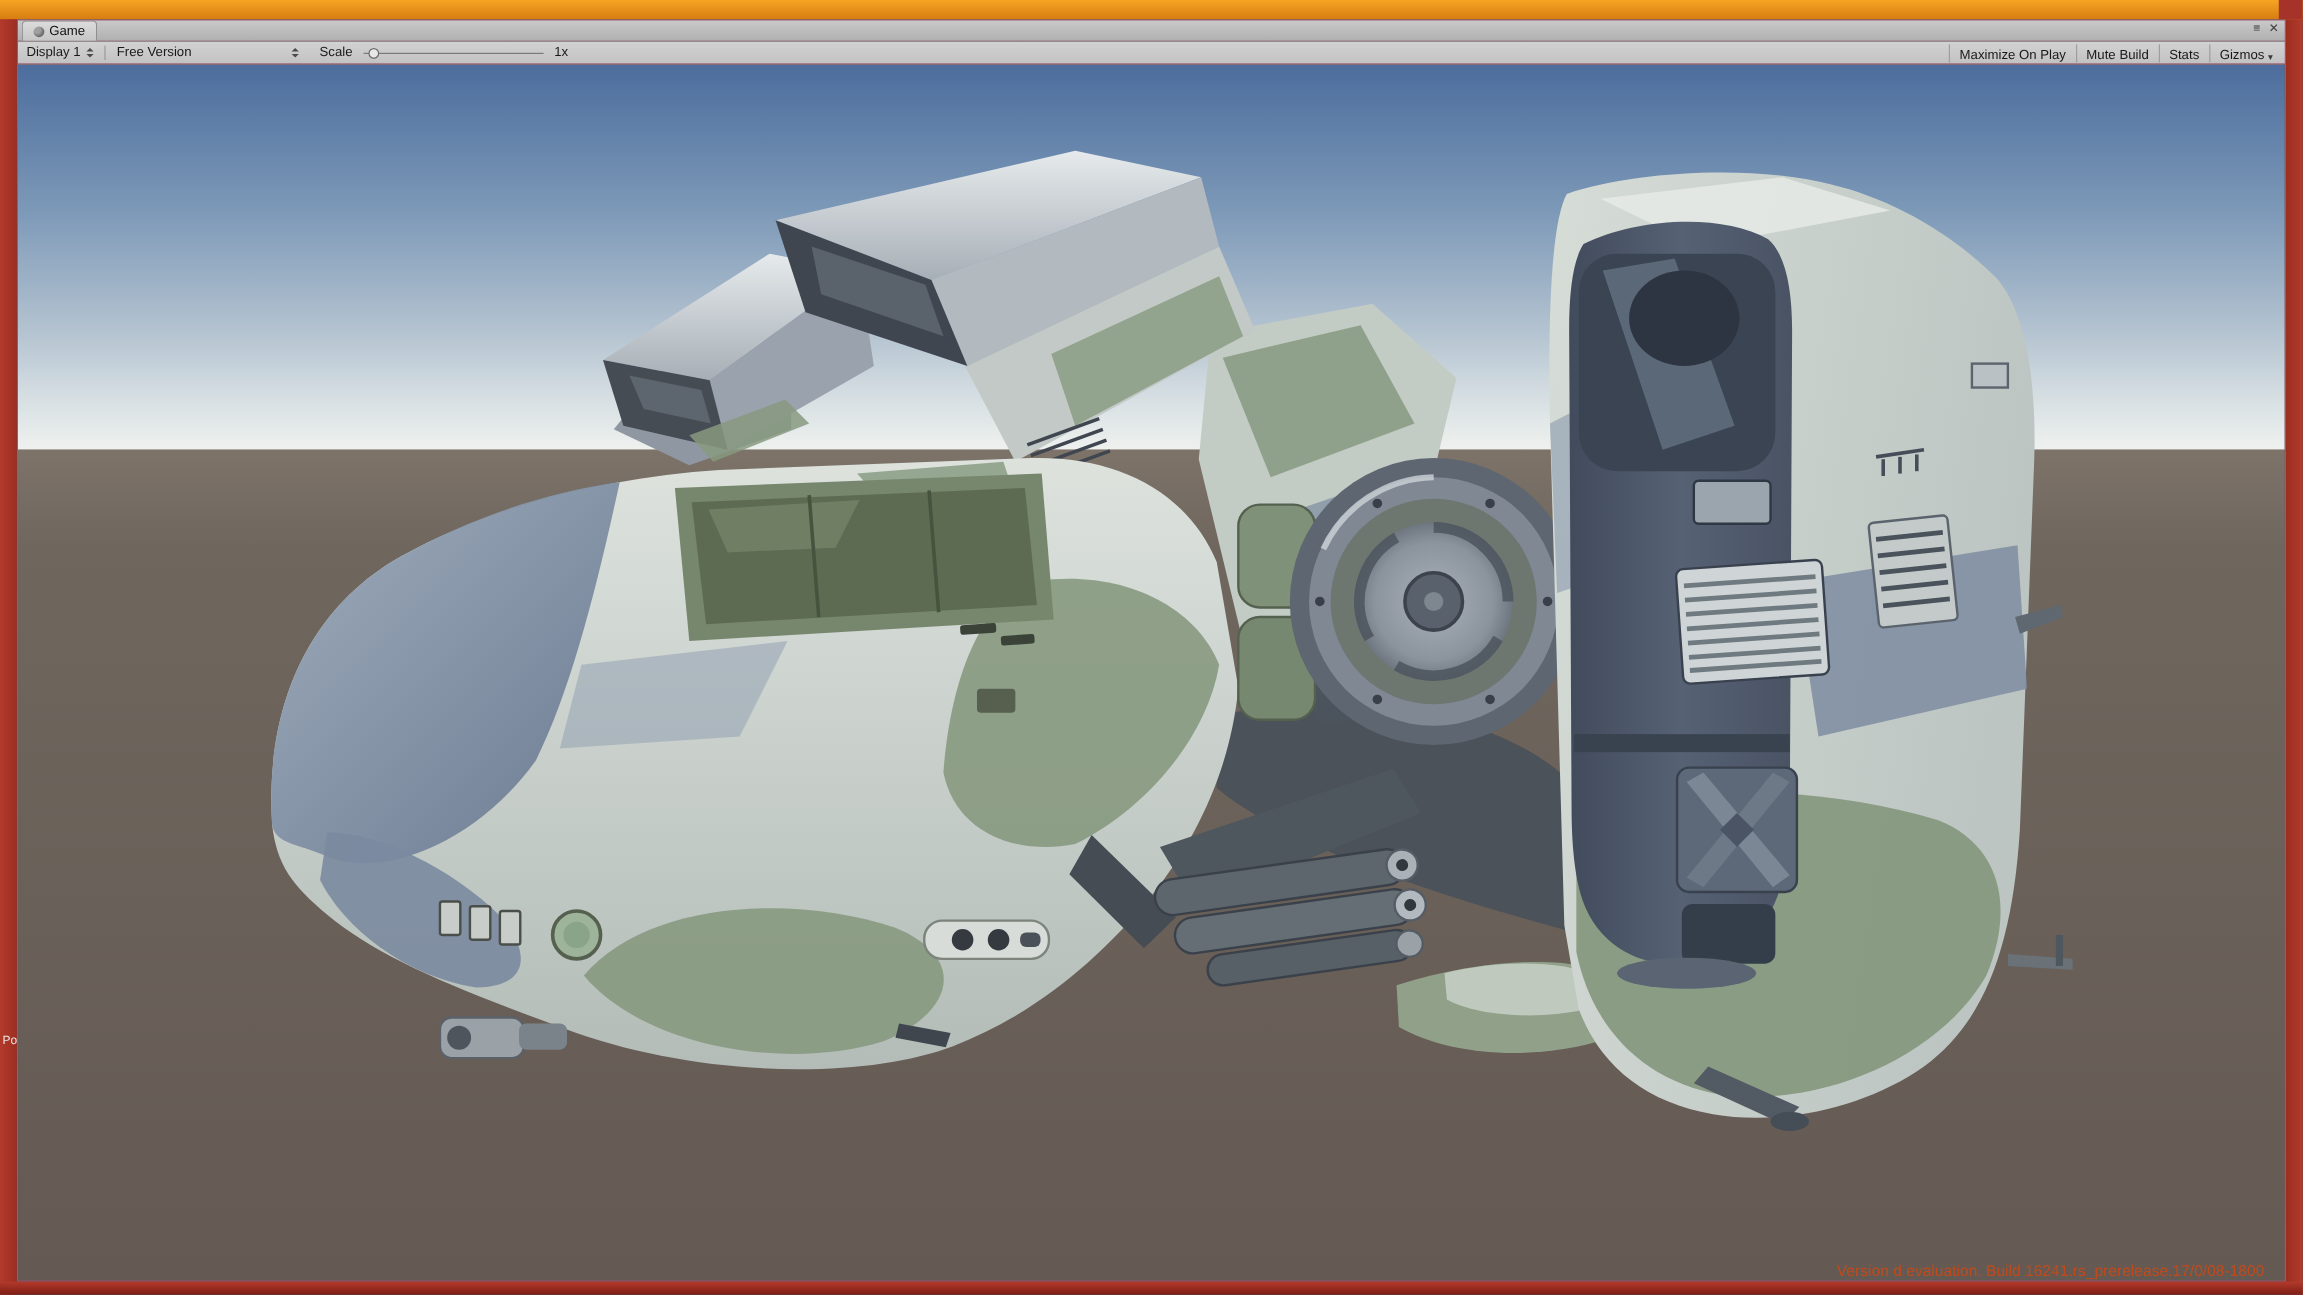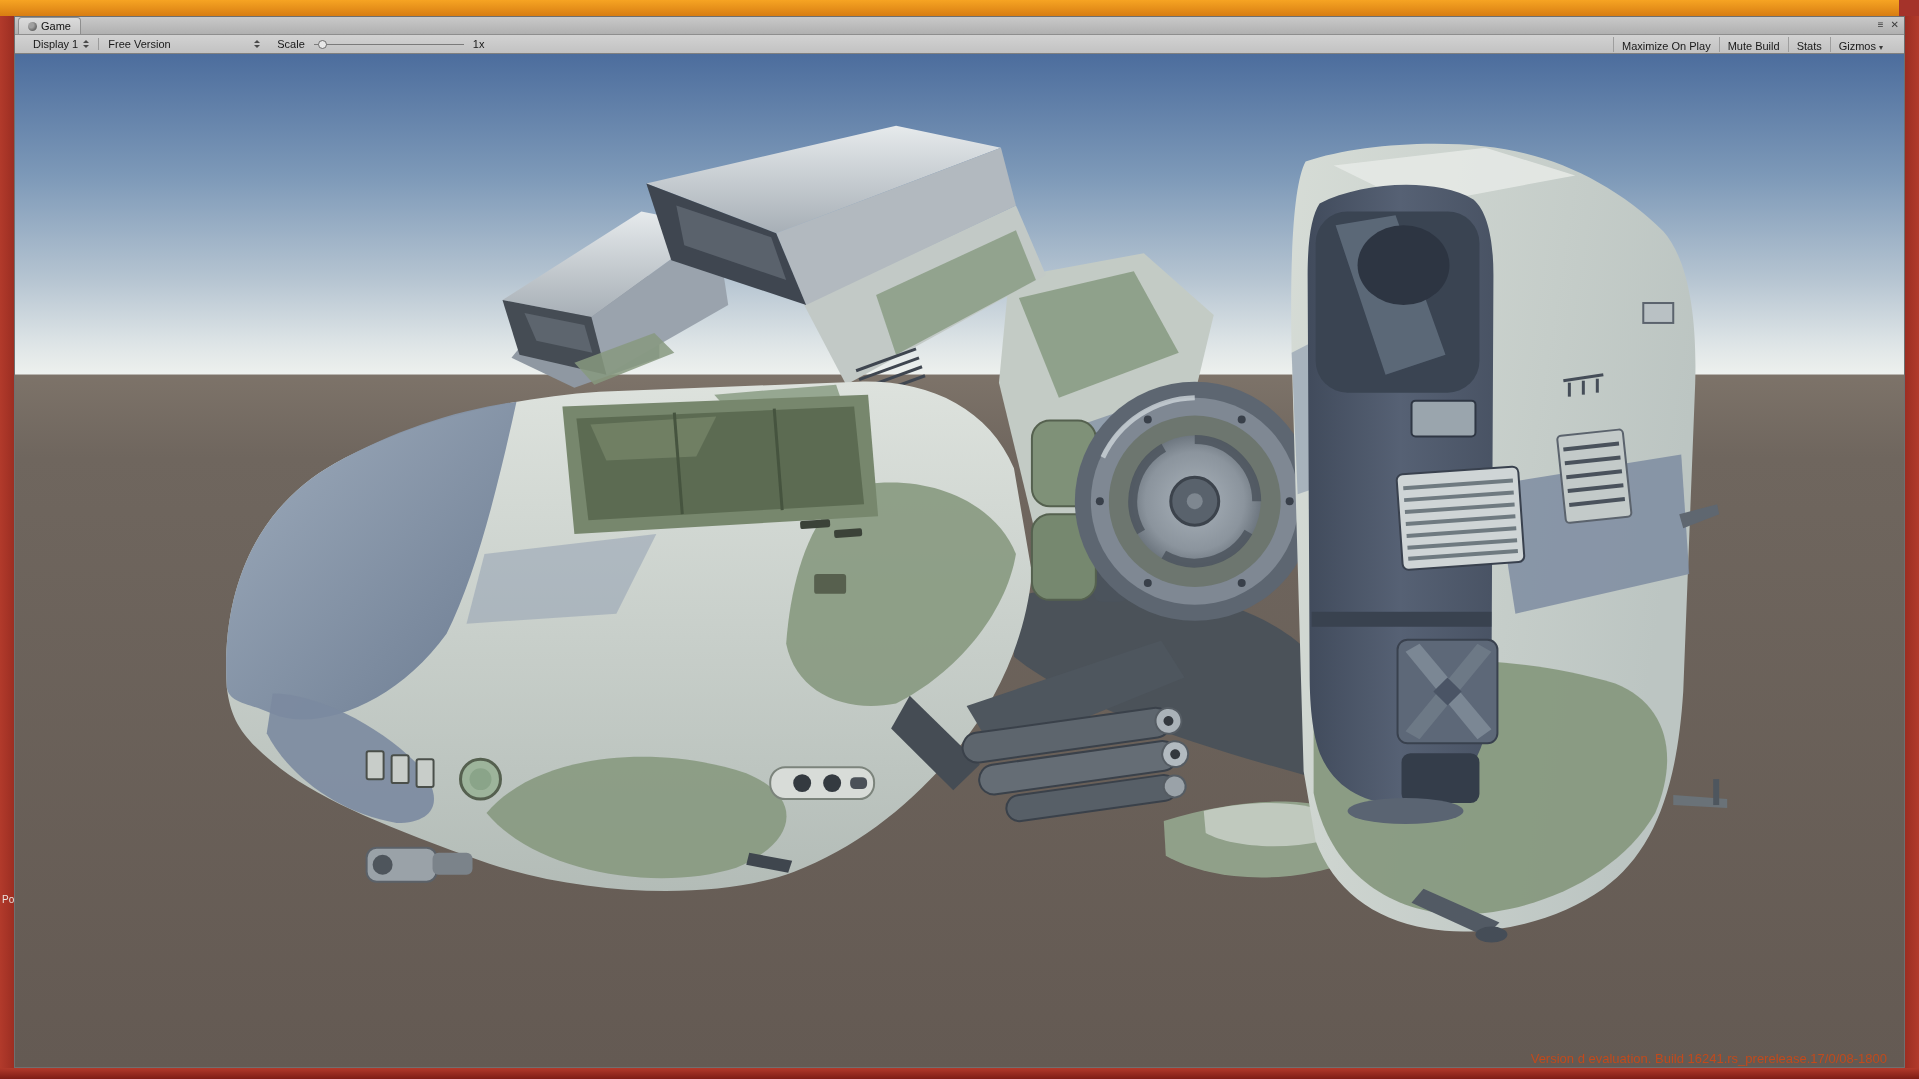--- a/index.html
+++ b/index.html
@@ -10,40 +10,40 @@
   
   .frame-top{position:absolute;left:0;top:0;width:100%;height:16px;
     background:linear-gradient(#f6a423,#d87d12);z-index:5}
   .frame-corner{position:absolute;right:0;top:0;width:20px;height:16px;background:#a5332a;z-index:6}
   .frame-left{position:absolute;left:0;top:0;width:14px;height:100%;
     background:linear-gradient(90deg,#b23a2b,#9c2e22);z-index:4}
   .frame-right{position:absolute;right:0;top:0;width:14px;height:100%;
     background:linear-gradient(90deg,#9c2e22,#b23a2b);z-index:4}
   .frame-bottom{position:absolute;left:0;bottom:0;width:100%;height:11px;
     background:linear-gradient(#b23a2b,#7e1d15);z-index:4}
-  .edge-label{position:absolute;left:2px;top:894px;z-index:7;color:#e9e4df;font-size:10px}
+  .edge-label{position:absolute;left:2px;top:862px;z-index:7;color:#e9e4df;font-size:10px}
 
   
   .game-window{position:absolute;left:14px;top:16px;right:14px;bottom:11px;
     background:#be185d;z-index:3;display:flex;flex-direction:column;
     border:1px solid #6f6f6f;box-sizing:border-box}
 
   .titlebar{height:17px;flex:0 0 17px;background:linear-gradient(#c9c9c9,#b0b0b0);
     display:flex;align-items:flex-end;position:relative;border-bottom:1px solid #8e8e8e}
   .tab{height:16px;display:flex;align-items:center;gap:4px;padding:0 9px;
     background:linear-gradient(#dcdcdc,#c6c6c6);border:1px solid #8f8f8f;border-bottom:none;
     border-radius:4px 4px 0 0;margin-left:3px;font-size:11px;color:#111}
   .tab-icon{width:9px;height:9px;border-radius:50%;
     background:radial-gradient(circle at 35% 35%, #a0a0a0 0 30%, #6d6d6d 65%);}
   .titlebar-icons{position:absolute;right:5px;top:1px;display:flex;gap:7px;
     font-size:10px;color:#3c3c3c;line-height:14px}
 
   .toolbar{height:18px;flex:0 0 18px;background:linear-gradient(#d2d2d2,#c2c2c2);
     border-bottom:1px solid #808080;display:flex;align-items:center;
-    font-size:11px;color:#181818;padding:0 13px}
+    font-size:11px;color:#181818;padding:0 2px}
   .dd{display:flex;align-items:center;height:16px;padding:0 5px;gap:5px;cursor:default}
   .arrows{display:inline-flex;flex-direction:column;gap:2px}
   .arrows i{display:block;width:0;height:0;border-left:3px solid transparent;border-right:3px solid transparent}
   .arrows .up{border-bottom:3px solid #4a4a4a}
   .arrows .down{border-top:3px solid #4a4a4a}
   .sep{width:1px;height:12px;background:#9b9b9b;margin:0 4px}
   .dd.aspect{width:152px;justify-content:space-between;margin-right:8px}
   .lbl{margin:6px 4px}
   .slider{width:150px;height:14px;position:relative;margin:0 5px}
   .slider::before{content:"";position:absolute;left:0;right:0;top:7px;height:1px;background:#7a7a7a}

